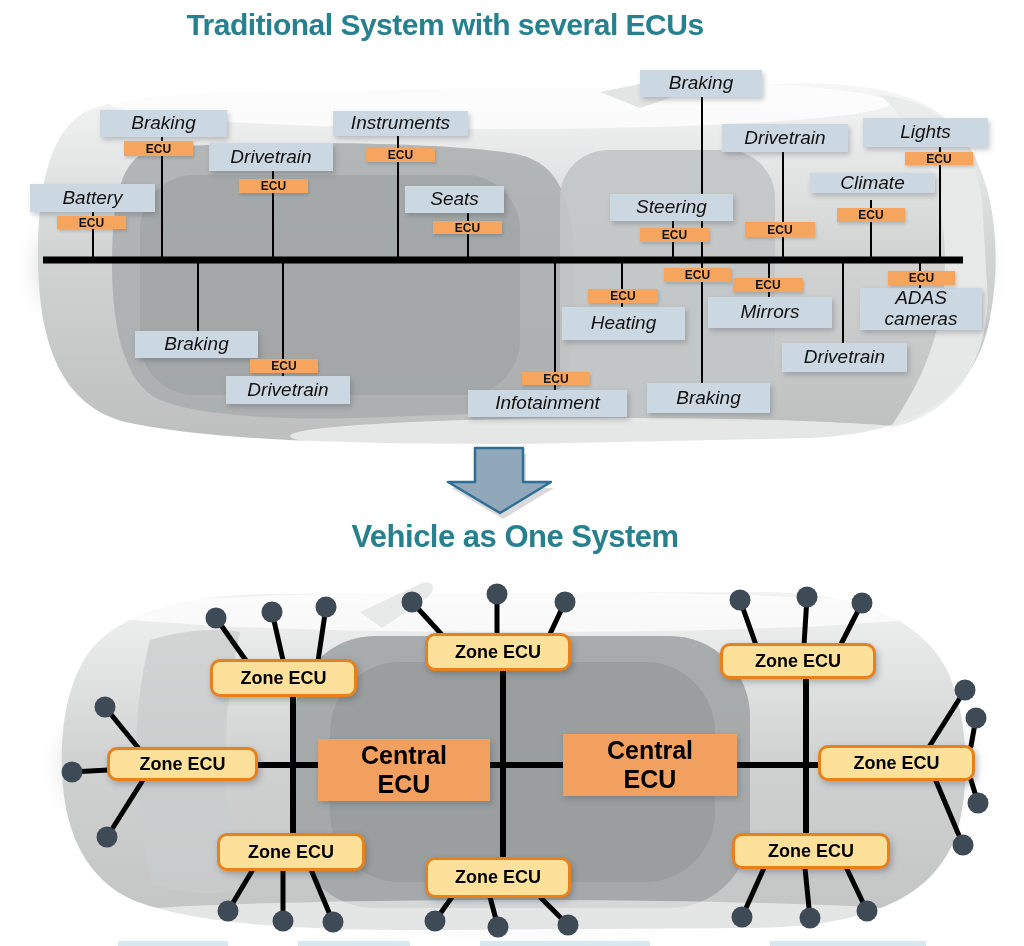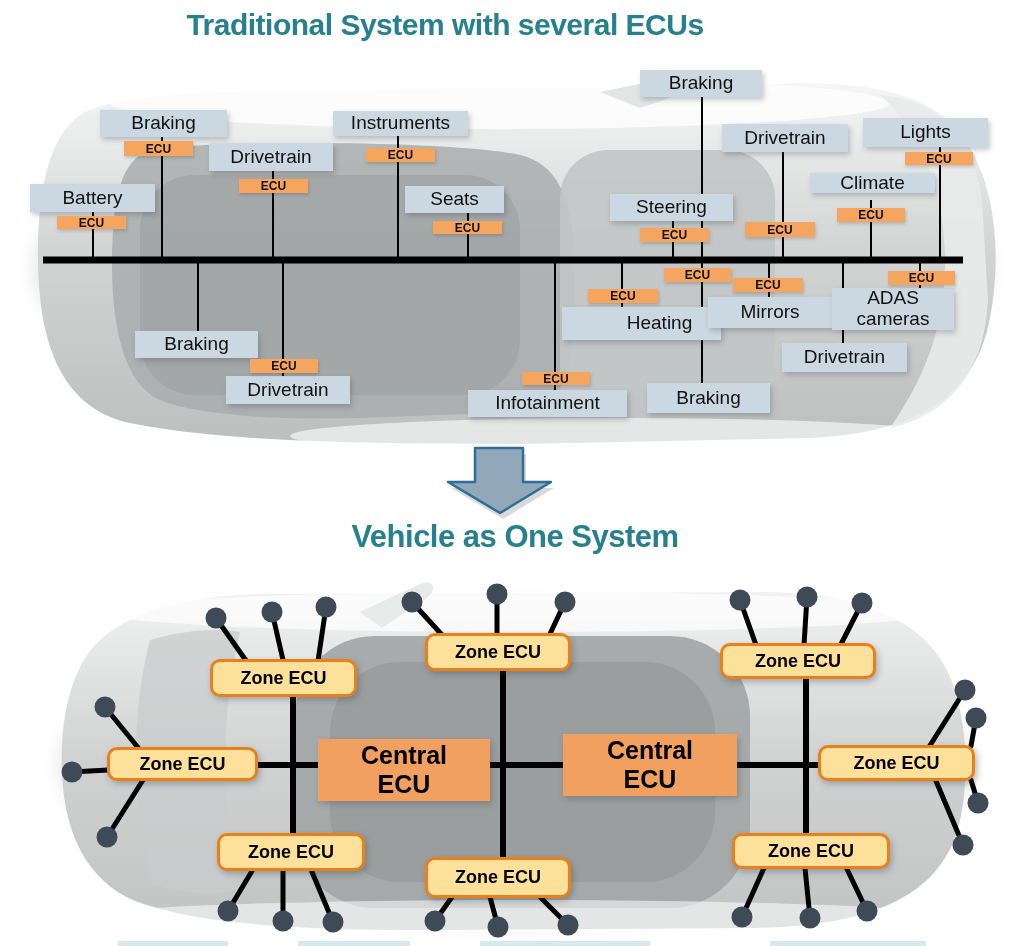--- a/index.html
+++ b/index.html
@@ -2,21 +2,21 @@
 <html style="--title: #27808D; --label-bg: #CCD8E1; --label-text: #111111; --ecu-bg: #F6A55E; --zone-bg: #FDE099; --zone-border: #E8811C; --central-bg: #F1A05F; --line: #000000; --dot: #3E4A55; --arrow-fill: #90A8BA; --arrow-stroke: #2F6E95; --bar-bg: #D8E8EF;"><head>
 <meta charset="utf-8">
 <style>
   html,body{margin:0;padding:0;background:#ffffff;}
   body{width:1024px;height:946px;overflow:hidden;font-family:"Liberation Sans",sans-serif;}
   #stage{position:relative;width:1024px;height:946px;background:#fff;}
   #bg-svg{position:absolute;left:0;top:0;width:1024px;height:946px;}
   .title{position:absolute;font-weight:bold;color:var(--title);text-align:center;letter-spacing:-0.5px;}
   .sys-label{position:absolute;background:var(--label-bg);color:var(--label-text);
     display:flex;align-items:center;justify-content:center;text-align:center;
-    font-size:19px;line-height:1.08;box-shadow:2px 3px 5px rgba(60,70,80,.28);}
+    font-size:19px;line-height:1.08;box-shadow:2px 3px 5px rgba(60,70,80,.28);font-style:italic;}
   .ecu{position:absolute;background:var(--ecu-bg);color:#101010;font-weight:bold;font-size:12px;
     display:flex;align-items:center;justify-content:center;box-shadow:1px 2px 3px rgba(60,70,80,.25);}
   .zone{position:absolute;background:var(--zone-bg);border:3.5px solid var(--zone-border);
     border-radius:10px;box-sizing:border-box;color:#000;font-weight:bold;font-size:18px;
     display:flex;align-items:center;justify-content:center;box-shadow:2px 3px 6px rgba(60,70,80,.35);text-align:center;}
   .central{position:absolute;background:var(--central-bg);color:#000;font-weight:bold;font-size:25px;
     line-height:1.15;display:flex;align-items:center;justify-content:center;text-align:center;
     padding:18px 28px;box-sizing:border-box;box-shadow:2px 3px 6px rgba(60,70,80,.3);}
   .bar{position:absolute;height:5px;background:var(--bar-bg);}
 </style>
@@ -166,28 +166,28 @@
       <div class="ecu" style="left: 745px; top: 222px; width: 70px; height: 15px;">ECU</div>
       <div class="sys-label" style="left: 810px; top: 173px; width: 125px; height: 20px;">Climate</div>
       <div class="ecu" style="left: 837px; top: 208px; width: 68px; height: 14px;">ECU</div>
       <div class="sys-label" style="left: 863px; top: 118px; width: 125px; height: 29px;">Lights</div>
       <div class="ecu" style="left: 905px; top: 152px; width: 68px; height: 13px;">ECU</div>
       <div class="sys-label" style="left: 135px; top: 331px; width: 123px; height: 27px;">Braking</div>
       <div class="sys-label" style="left: 226px; top: 376px; width: 124px; height: 28px;">Drivetrain</div>
       <div class="ecu" style="left: 250px; top: 359px; width: 68px; height: 14px;">ECU</div>
       <div class="sys-label" style="left: 468px; top: 390px; width: 159px; height: 27px;">Infotainment</div>
       <div class="ecu" style="left: 522px; top: 372px; width: 68px; height: 13px;">ECU</div>
-      <div class="sys-label" style="left: 562px; top: 307px; width: 123px; height: 33px; padding-left: 36px;">Heating</div>
+      <div class="sys-label" style="left: 562px; top: 307px; width: 123px; height: 33px;">Heating</div>
       <div class="ecu" style="left: 588px; top: 289px; width: 70px; height: 14px;">ECU</div>
       <div class="sys-label" style="left: 647px; top: 383px; width: 123px; height: 30px;">Braking</div>
       <div class="ecu" style="left: 664px; top: 268px; width: 67px; height: 14px;">ECU</div>
       <div class="sys-label" style="left: 708px; top: 297px; width: 124px; height: 31px;">Mirrors</div>
       <div class="ecu" style="left: 733px; top: 278px; width: 70px; height: 14px;">ECU</div>
       <div class="sys-label" style="left: 782px; top: 343px; width: 125px; height: 29px;">Drivetrain</div>
-      <div class="sys-label" style="left: 832px; top: 288px; width: 122px; height: 42px;">ADAS cameras</div>
+      <div class="sys-label" style="left: 860px; top: 288px; width: 122px; height: 42px;">ADAS cameras</div>
       <div class="ecu" style="left: 888px; top: 271px; width: 67px; height: 14px;">ECU</div>
       <div class="central" style="left: 318px; top: 739px; width: 172px; height: 62px;">Central ECU</div>
       <div class="central" style="left: 563px; top: 734px; width: 174px; height: 62px;">Central ECU</div>
       <div class="zone" style="left: 210px; top: 659px; width: 147px; height: 38px;">Zone ECU</div>
       <div class="zone" style="left: 425px; top: 633px; width: 146px; height: 38px;">Zone ECU</div>
       <div class="zone" style="left: 720px; top: 643px; width: 156px; height: 36px;">Zone ECU</div>
       <div class="zone" style="left: 107px; top: 747px; width: 151px; height: 34px;">Zone ECU</div>
       <div class="zone" style="left: 818px; top: 745px; width: 157px; height: 36px;">Zone ECU</div>
       <div class="zone" style="left: 217px; top: 833px; width: 148px; height: 38px;">Zone ECU</div>
       <div class="zone" style="left: 425px; top: 857px; width: 146px; height: 41px;">Zone ECU</div>

